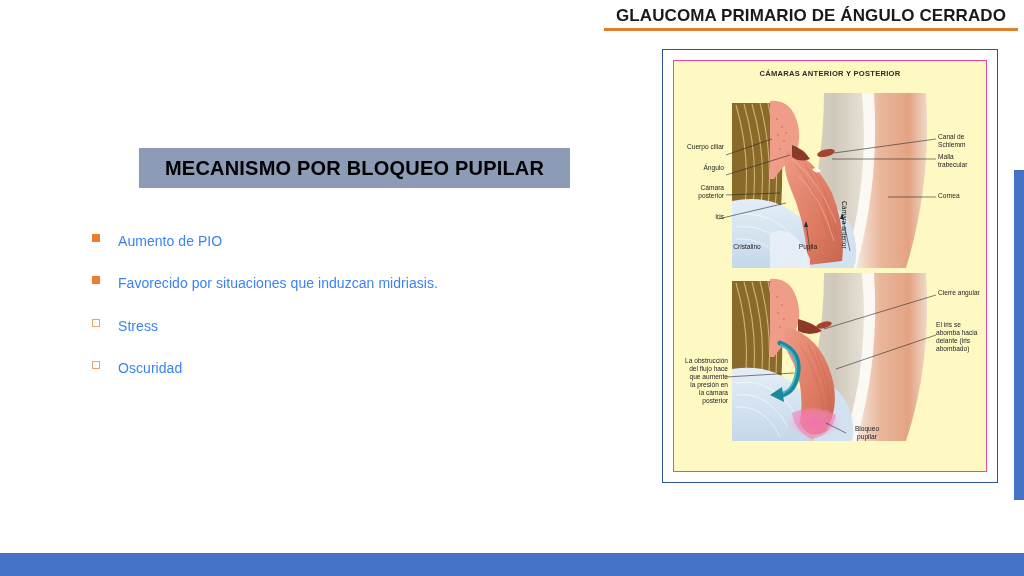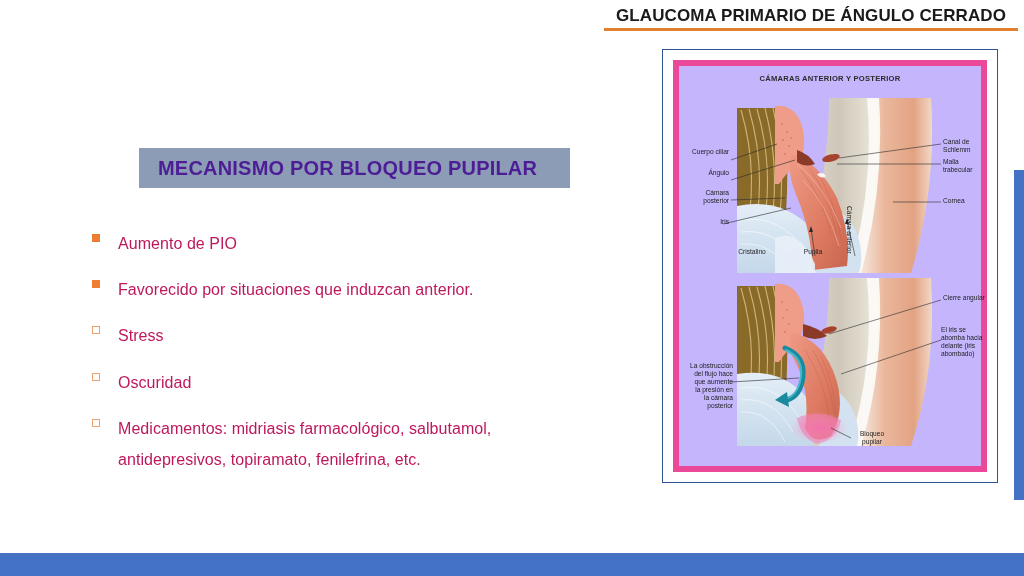--- a/index.html
+++ b/index.html
@@ -62,25 +62,25 @@
     position: absolute;
     left: 139px;
     top: 148px;
     width: 431px;
     height: 40px;
     background: #8c9cb6;
     display: flex;
     align-items: center;
   }
   .heading-banner-text {
-    color: #4c1d95;
+    color: #000000;
     font-size: 20px;
     font-weight: bold;
     letter-spacing: .2px;
-    padding-left: 19px;
+    padding-left: 26px;
     white-space: nowrap;
   }
 
   .bullet-list {
     position: absolute;
     left: 92px;
     top: 228px;
     width: 470px;
   }
   .bullet-row {
@@ -95,45 +95,45 @@
     margin-top: 6px;
     margin-right: 18px;
     box-sizing: border-box;
   }
   .bullet-marker.filled { background: #ed7d31; }
   .bullet-marker.hollow {
     background: transparent;
     border: 1.6px solid #eda06a;
   }
   .bullet-text {
-    font-size: 16px;
-    color: #be185d;
+    font-size: 14px;
+    color: #3b82f6;
     line-height: 1.95;
     letter-spacing: .05px;
   }
 
   
   .figure-frame {
     position: absolute;
     left: 662px;
     top: 49px;
     width: 336px;
     height: 434px;
     border: 1.5px solid #2e5496;
     background: #ffffff;
     box-sizing: border-box;
     padding: 10px;
   }
   .figure-inner {
     width: 100%;
     height: 100%;
-    border: 6px solid #ec4899;
+    border: 1px solid #ec4899;
     box-sizing: border-box;
     position: relative;
-    background: #c4b5fd;
+    background: #fef9c3;
   }
   .panel-caption {
     position: absolute;
     left: 0;
     width: 100%;
     text-align: center;
     font-size: 7.6px;
     font-weight: bold;
     color: #2b2b2b;
     letter-spacing: .25px;
@@ -178,33 +178,29 @@
   <span class="heading-banner-text">MECANISMO POR BLOQUEO PUPILAR</span>
 </div>
 
 <div class="bullet-list">
   <div class="bullet-row">
     <span class="bullet-marker filled"></span>
     <span class="bullet-text">Aumento de PIO</span>
   </div>
   <div class="bullet-row">
     <span class="bullet-marker filled"></span>
-    <span class="bullet-text">Favorecido por situaciones que induzcan anterior.</span>
+    <span class="bullet-text">Favorecido por situaciones que induzcan midriasis.</span>
   </div>
   <div class="bullet-row">
     <span class="bullet-marker hollow"></span>
     <span class="bullet-text">Stress</span>
   </div>
   <div class="bullet-row">
     <span class="bullet-marker hollow"></span>
     <span class="bullet-text">Oscuridad</span>
-  </div>
-  <div class="bullet-row">
-    <span class="bullet-marker hollow"></span>
-    <span class="bullet-text">Medicamentos: midriasis farmacológico, salbutamol, antidepresivos, topiramato, fenilefrina, etc.</span>
   </div>
 </div>
 
 <div class="figure-frame">
   <div class="figure-inner">
 
     <div class="panel-caption top">CÁMARAS ANTERIOR Y POSTERIOR</div>
 
     <div class="panel upper">
       <svg width="314" height="185" viewBox="0 0 314 185">

